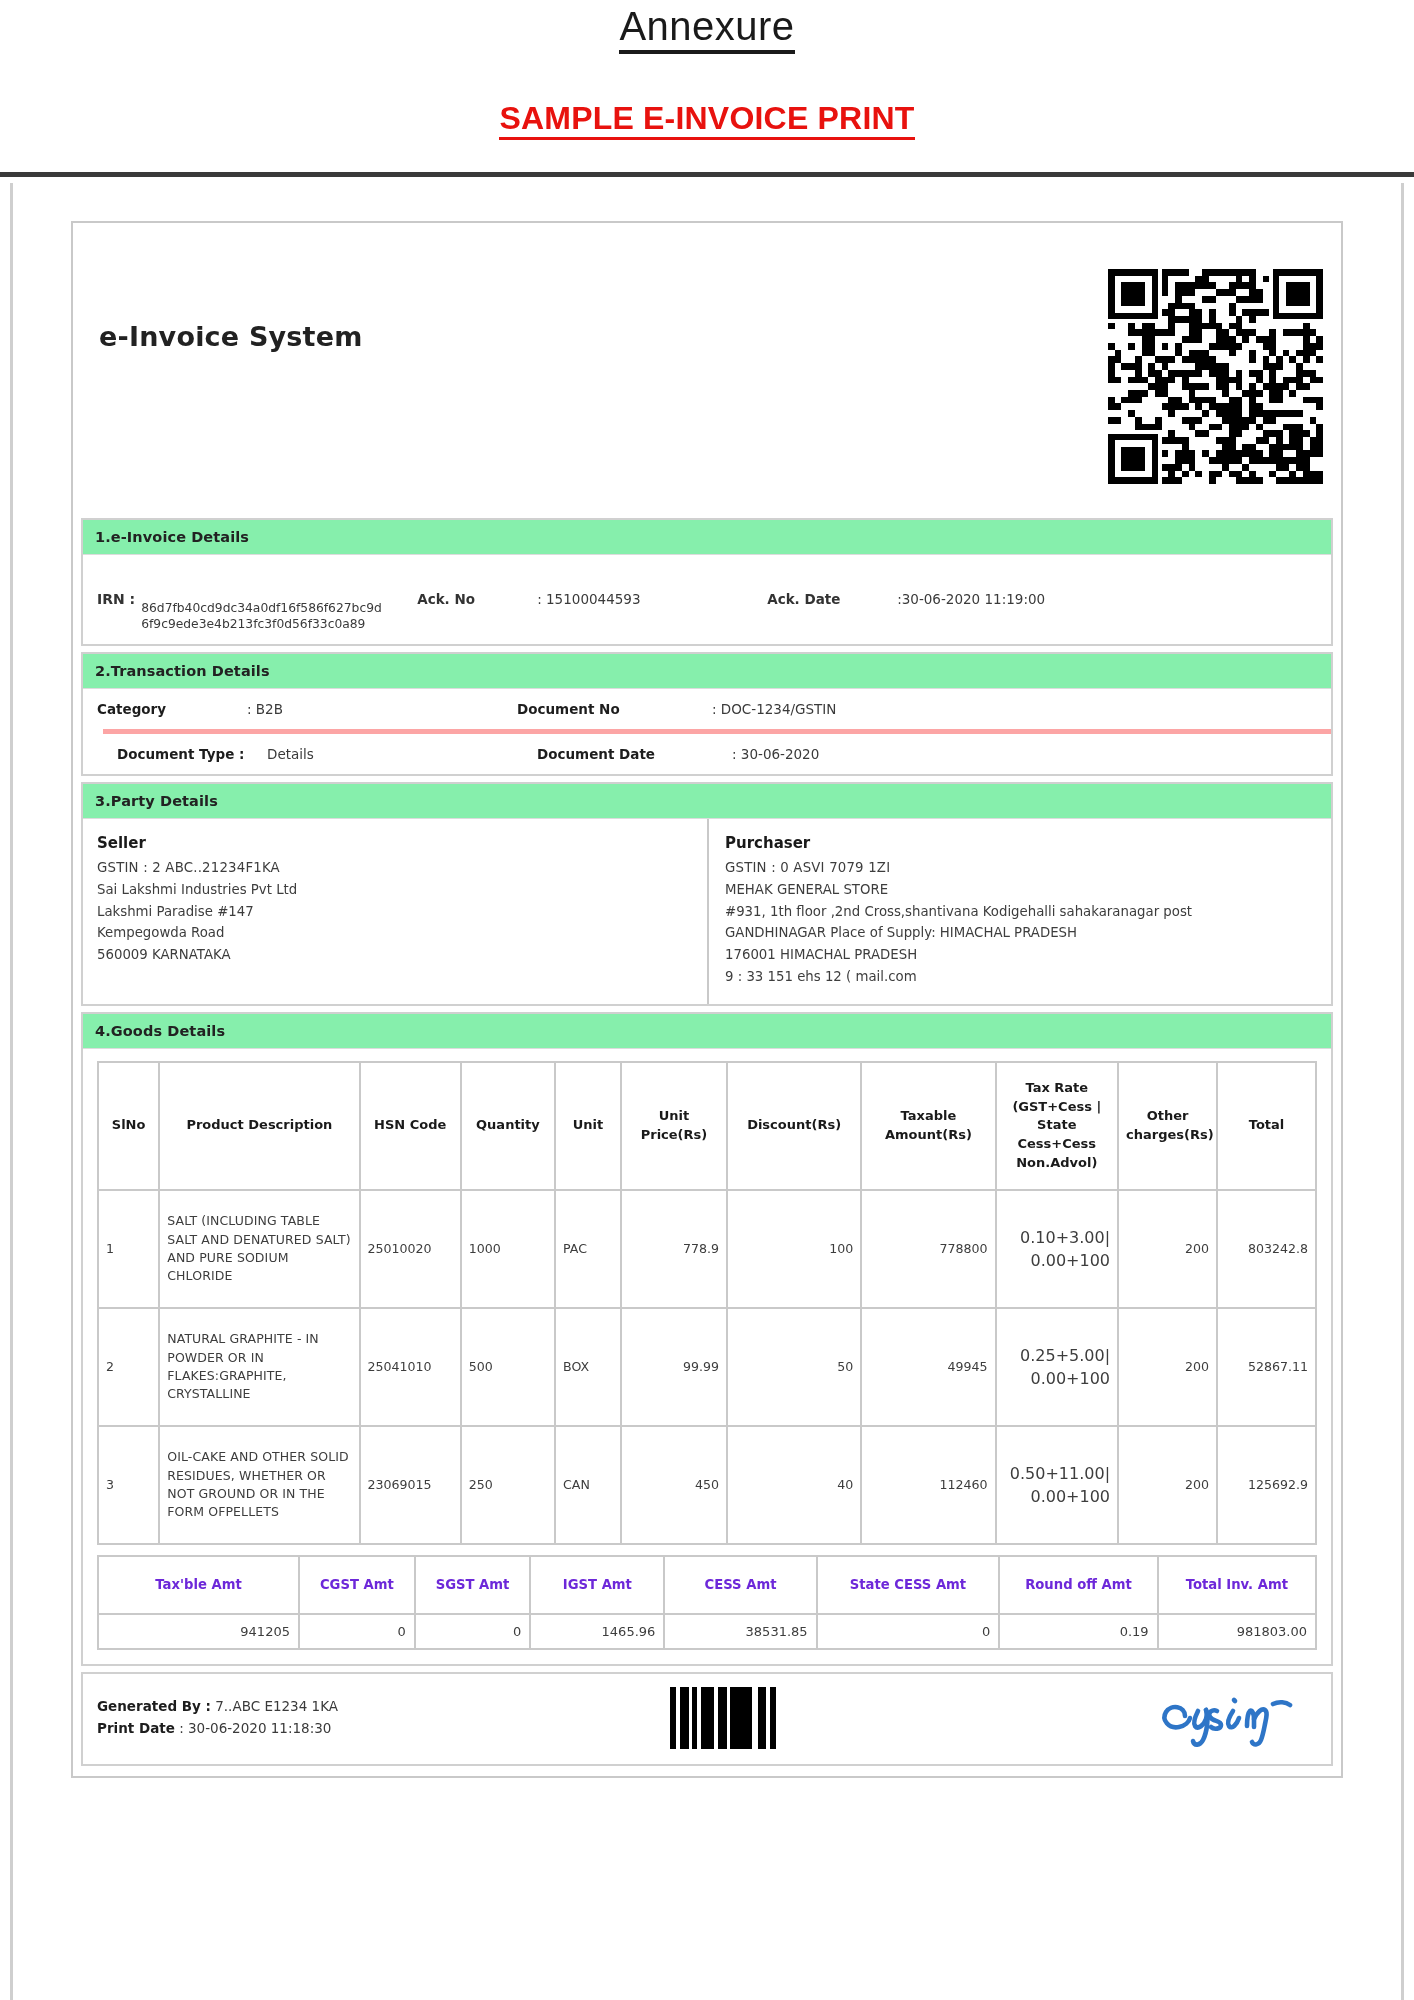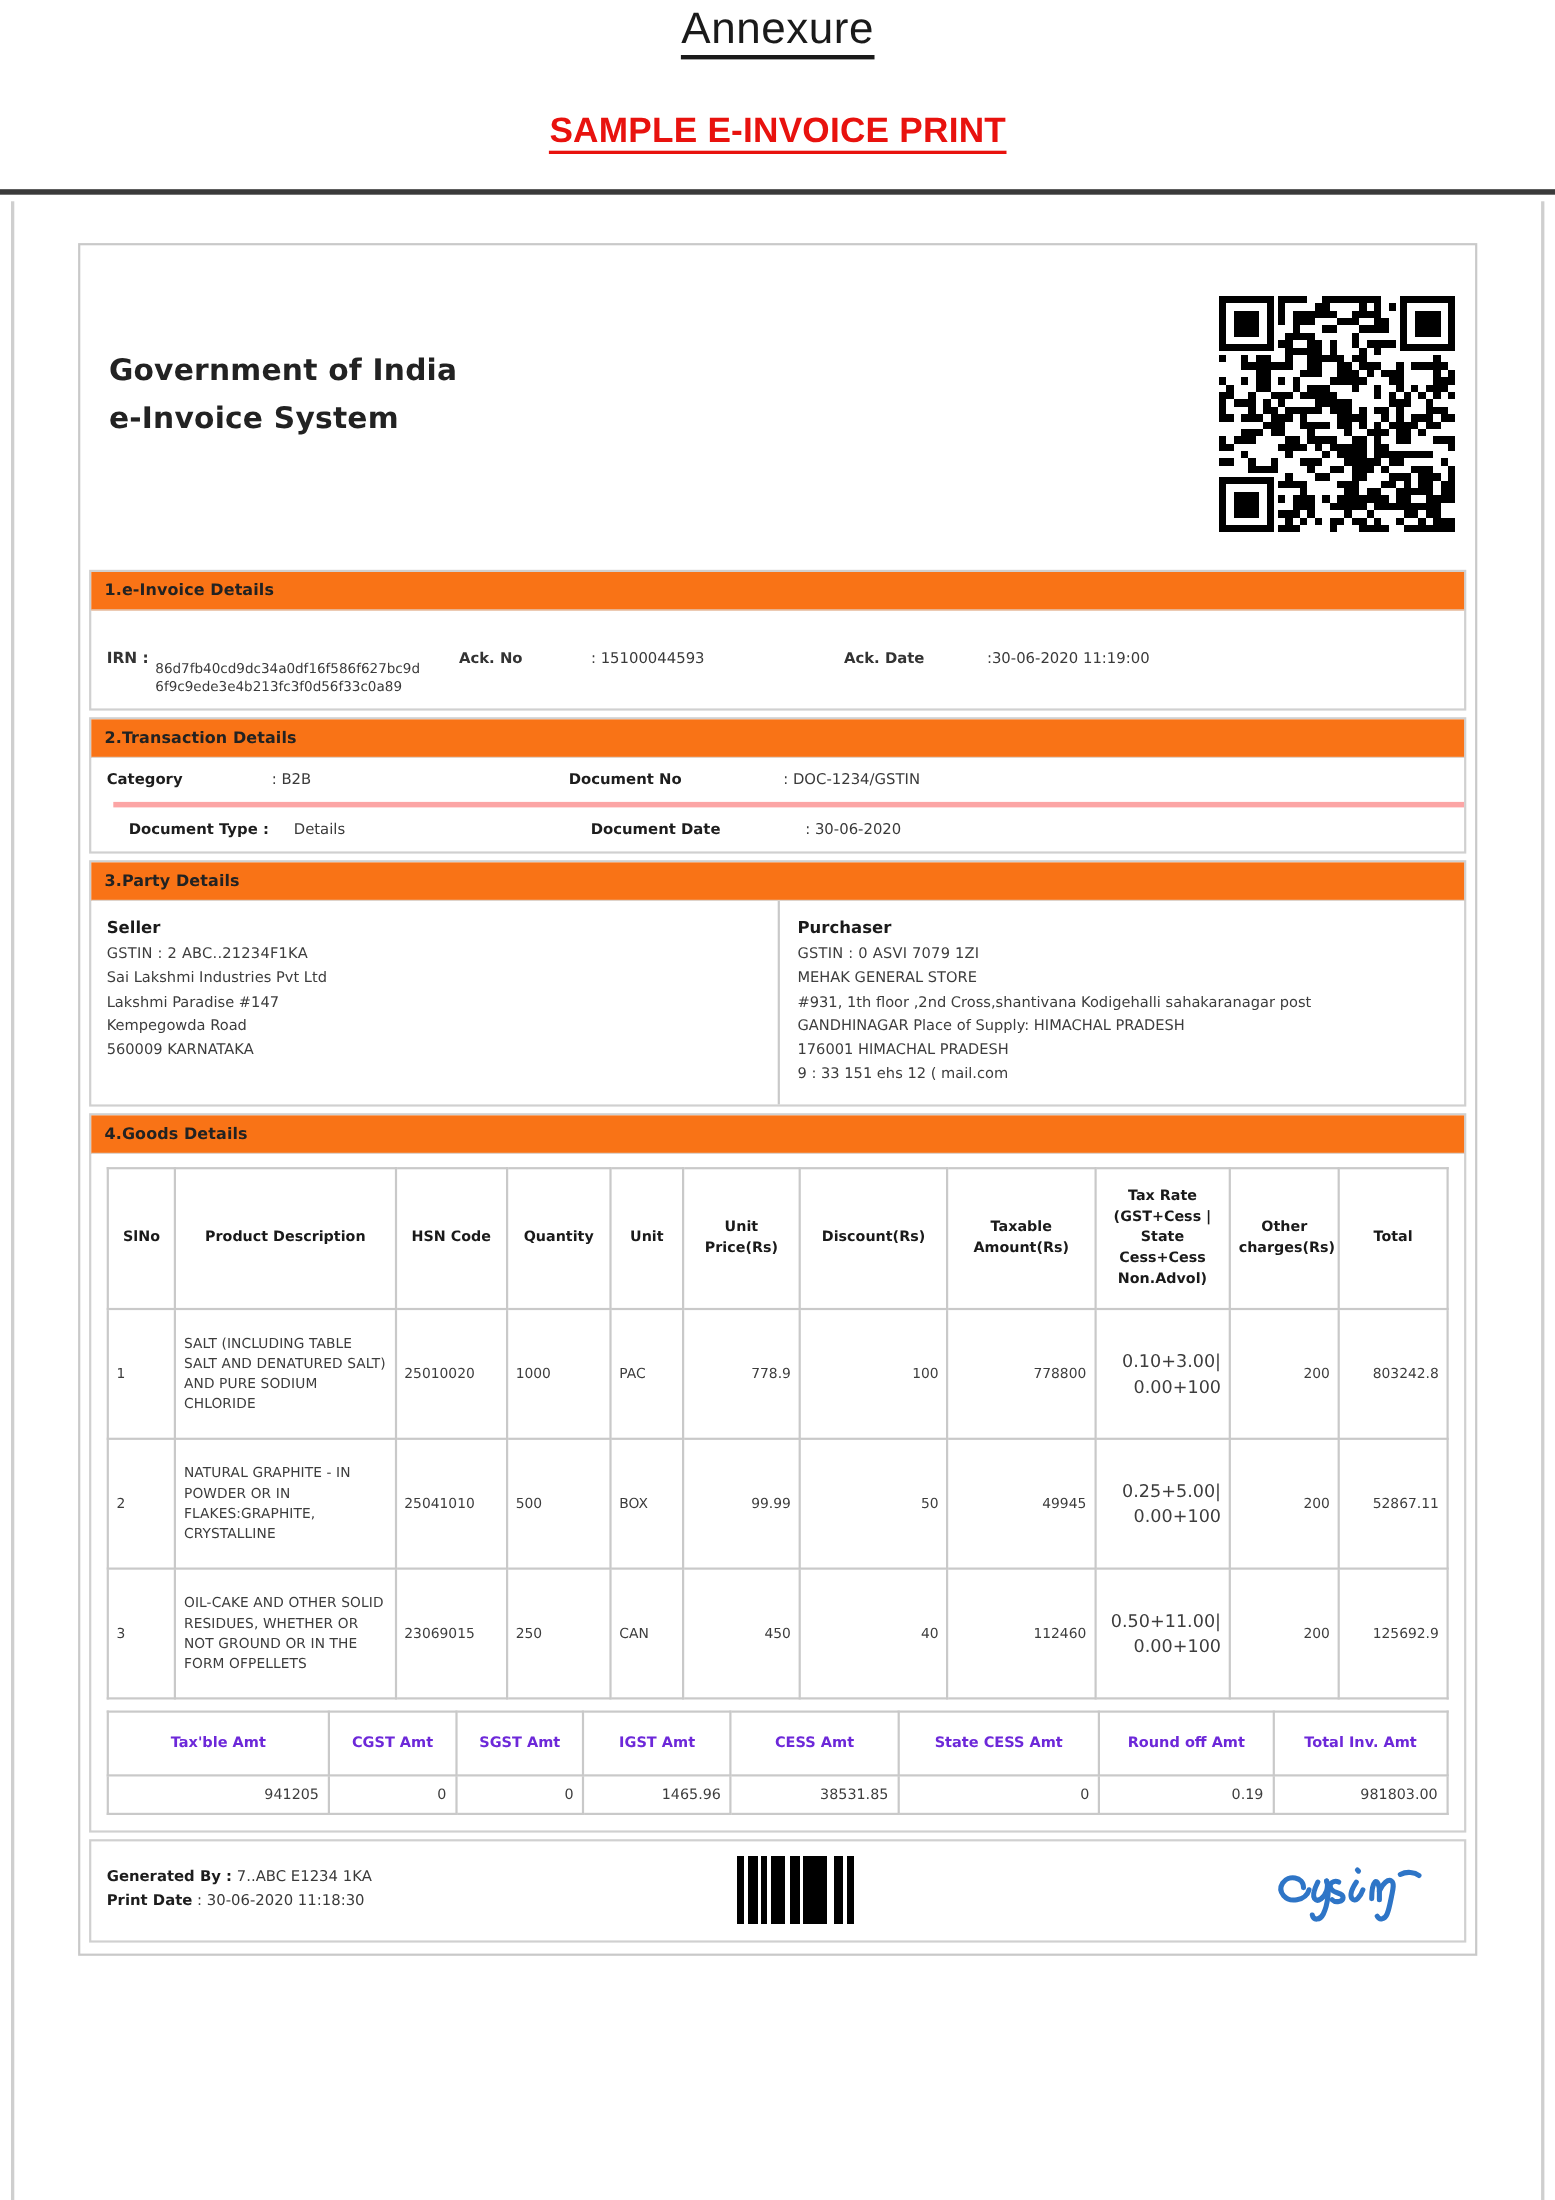--- a/index.html
+++ b/index.html
@@ -98,21 +98,21 @@
     border: 2px solid #d0d0d0;
     margin: 0 8px 6px 8px;
     background: #fff;
   }
   .section-head {
     font-size: 14.5px;
     font-weight: bold;
     color: #222;
     padding: 9px 12px 9px 12px;
     border-bottom: 1px solid #dcdcdc;
-    background: #f97316;
+    background: #86efac;
     letter-spacing: 0.1px;
   }
   .section-body { padding: 0; }
 
   
   .irn-row {
     display: flex;
     align-items: center;
     padding: 10px 14px 12px 14px;
     font-size: 13.5px;
@@ -251,21 +251,20 @@
   <div class="sample-title">SAMPLE E-INVOICE PRINT</div>
 </div>
 
 <div class="page-frame">
 <div class="page-inner">
 
   <div class="invoice-card">
 
     <div class="inv-header">
       <div class="gov-title">
-        <div>Government of India</div>
         <div>e-Invoice System</div>
       </div>
       <svg class="qr" viewBox="0 0 64 64" shape-rendering="crispEdges">
         <rect width="64" height="64" fill="#ffffff"></rect>
         <g id="qrcells" fill="#000000">
               <rect x="16" y="0" width="2" height="2"></rect>
               <rect x="18" y="0" width="2" height="2"></rect>
               <rect x="20" y="0" width="2" height="2"></rect>
               <rect x="22" y="0" width="2" height="2"></rect>
               <rect x="28" y="0" width="2" height="2"></rect>

